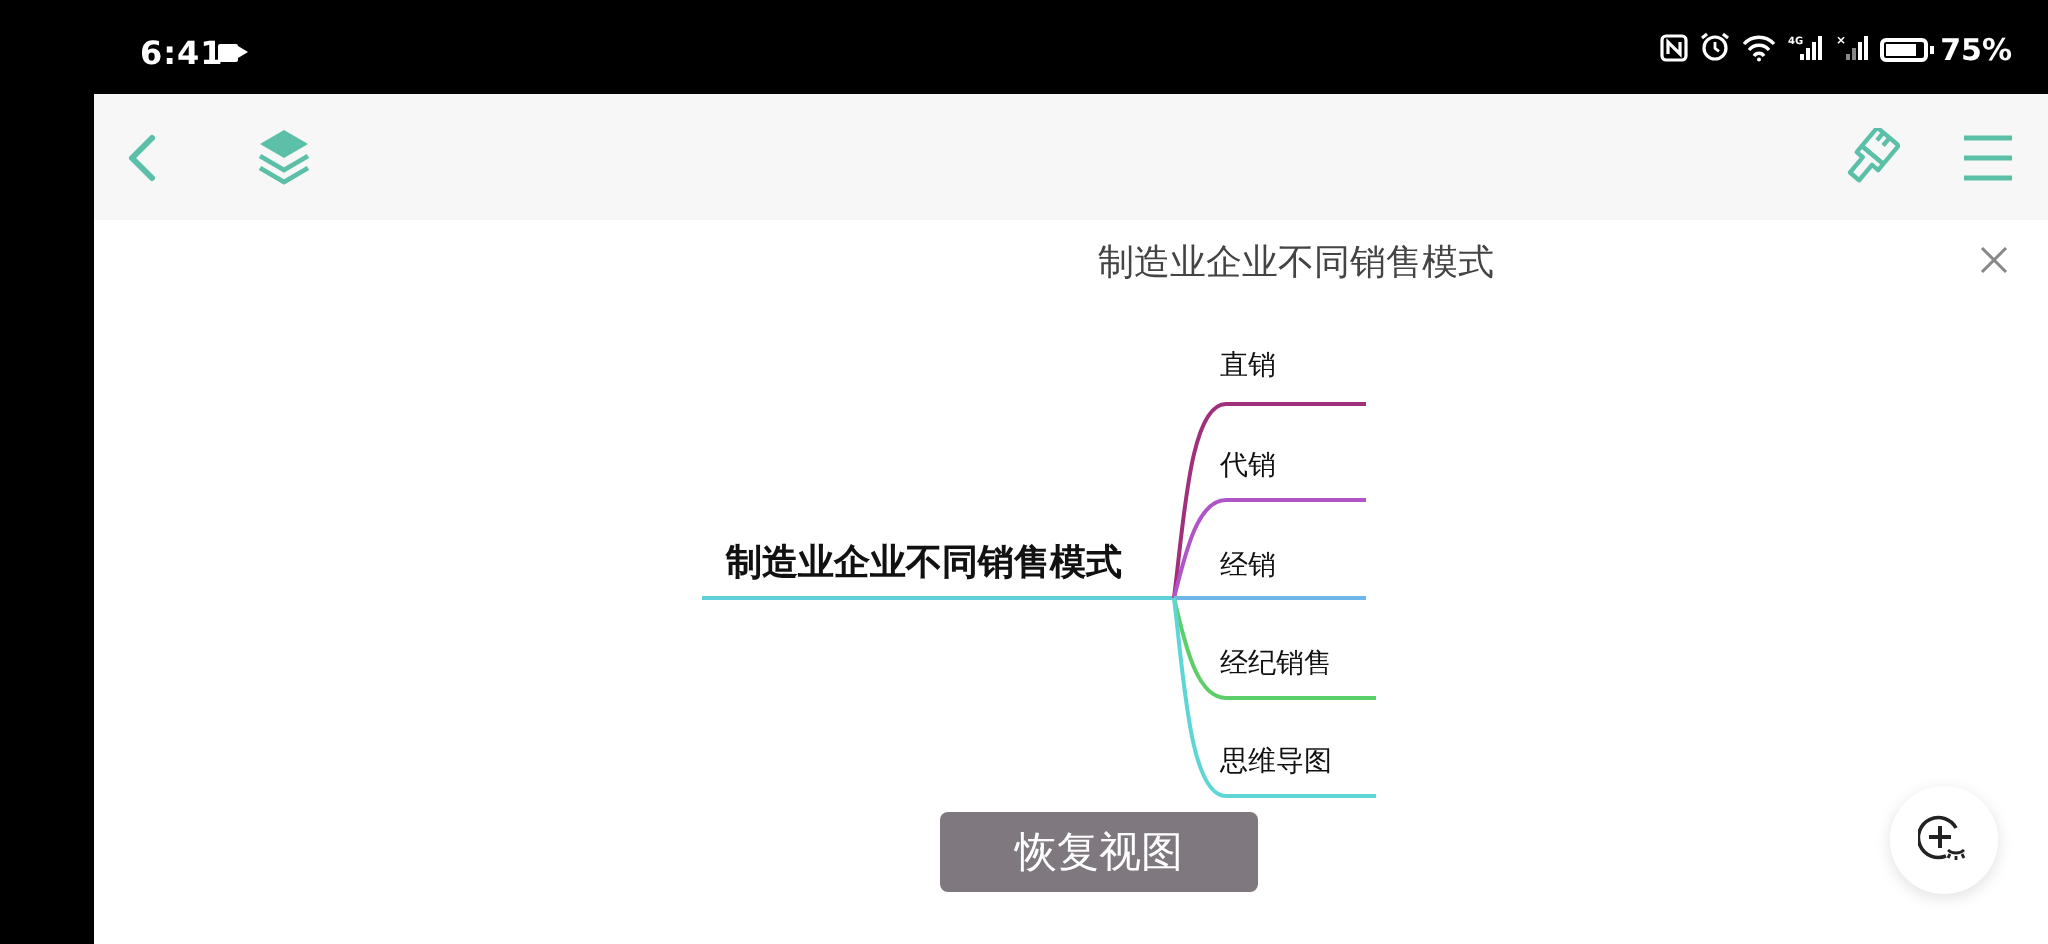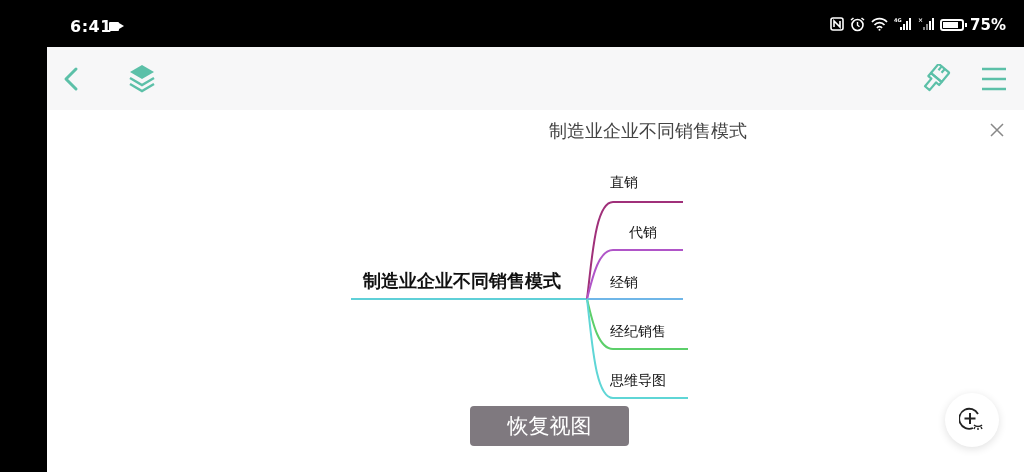--- a/index.html
+++ b/index.html
@@ -143,21 +143,21 @@
 
       <line x1="540" y1="149" x2="636" y2="149" stroke="#6fb6e8" stroke-width="2"></line>
 
       <path d="M540 149 C 546 175, 552 199, 566 199 L 641 199" stroke="#5ccf6a" stroke-width="2" fill="none"></path>
 
       <path d="M540 149 C 545 190, 548 248, 566 248 L 641 248" stroke="#5fd6d6" stroke-width="2" fill="none"></path>
     </svg>
 
     <div class="root-node">制造业企业不同销售模式</div>
     <div class="node" style="left:563px; top:24px;">直销</div>
-    <div class="node" style="left:582px; top:74px;">代销</div>
+    <div class="node" style="left:563px; top:74px;">代销</div>
     <div class="node" style="left:563px; top:124px;">经销</div>
     <div class="node" style="left:563px; top:173px;">经纪销售</div>
     <div class="node" style="left:563px; top:222px;">思维导图</div>
 
     <div class="restore-btn">恢复视图</div>
 
     <div class="fab">
       <svg width="26" height="26" viewBox="0 0 26 26">
         <path d="M19 7A10 10 0 1 0 14 21" stroke="#222" stroke-width="1.8" fill="none"></path>
         <path d="M11 6v11M5.5 11.5h11" stroke="#222" stroke-width="2"></path>

